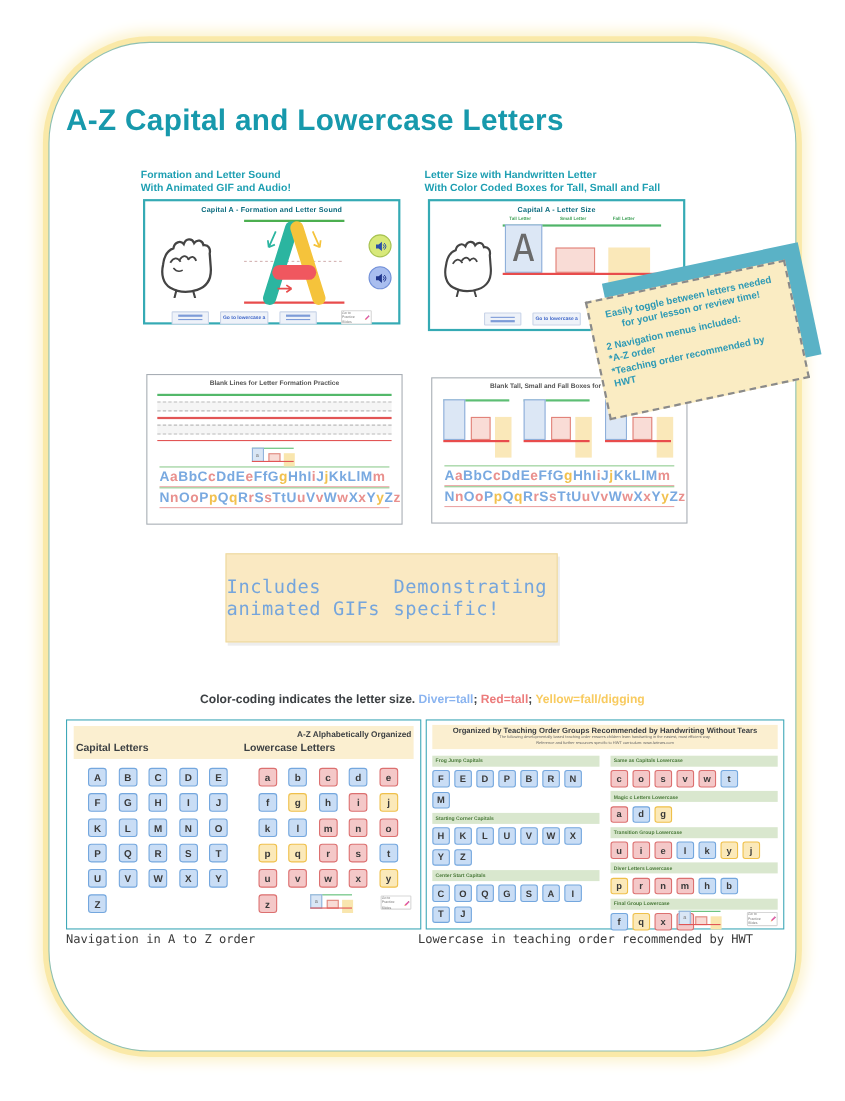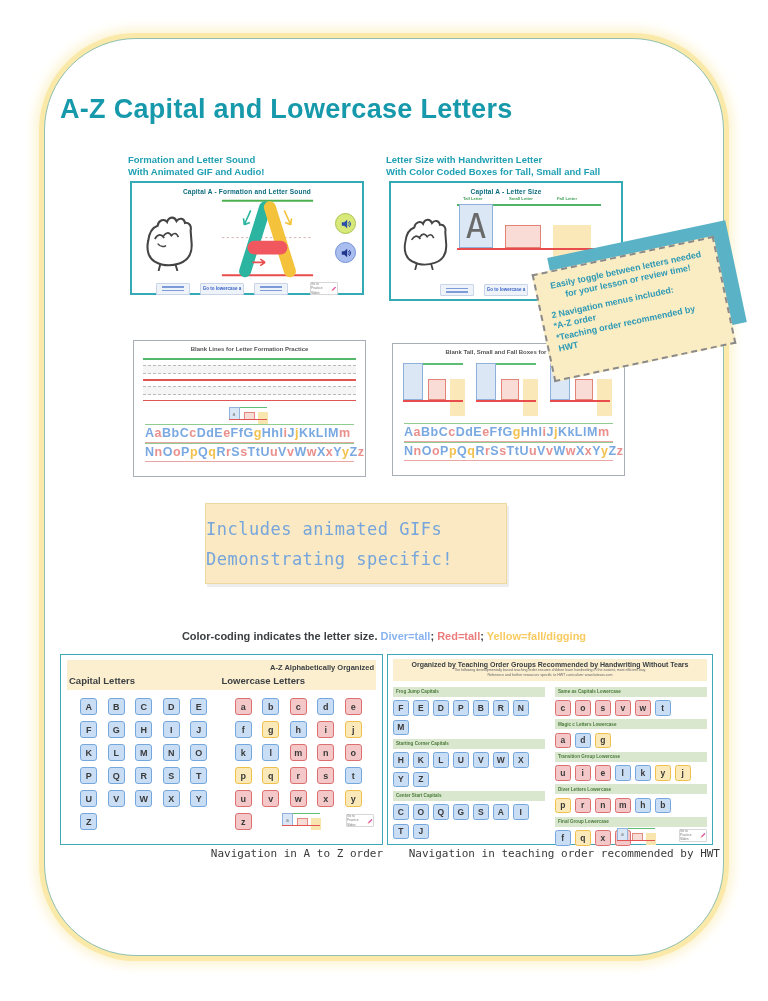--- a/index.html
+++ b/index.html
@@ -98,21 +98,21 @@
   .sfg { position:relative; width:64px; height:62px; }
   .sfg .g { position:absolute; left:0; right:4px; top:4px; height:1.5px; background:#5DBE74; }
   .sfg .b { position:absolute; left:0; top:4px; width:20px; height:37px; background:#DCE7F5; border:1px solid #8FB0DA; }
   .sfg .r { position:absolute; left:25px; top:20px; width:18px; height:21px; background:#F9DCD6; border:1px solid #E2837A; }
   .sfg .y { position:absolute; left:47px; top:20px; width:15px; height:37px; background:#FAE8B9; }
   .sfg .l { position:absolute; left:0; right:4px; top:41px; height:1.5px; background:#E84C4C; }
 
   
   .gif-box { position:absolute; left:205px; top:503px; width:302px; height:81px; background:#FAE9C2;
     border:1px solid #EDD9A0; box-shadow:2px 3px 0 rgba(0,0,0,.07);
-    display:flex; flex-direction:column; align-items:flex-start; justify-content:center; gap:10px; }
+    display:flex; flex-direction:row; align-items:center; justify-content:center; gap:10px; }
   .gif-box div { font-family:"DejaVu Sans Mono", monospace; font-size:17px; color:#75A5DC; letter-spacing:.5px; }
 
   
   .color-line { position:absolute; top:630px; left:0; width:768px; text-align:center; font-size:11px; font-weight:bold; color:#3C4043; }
   .cc-blue { color:#8AB4F0; } .cc-red { color:#EC7C7C; } .cc-yellow { color:#F8CB60; }
 
   
   .navpanel { position:absolute; top:654px; height:191px; background:#fff; border:1.5px solid #3FA8B8; padding:5px 6px; }
   .navpanel.az { left:60px; width:323px; }
   .navpanel.hwt { left:387px; width:326px; padding:4px 5px; }
@@ -133,21 +133,21 @@
   .hwt-h1 { text-align:center; font-size:7px; font-weight:bold; color:#3C4043; }
   .hwt-sub { text-align:center; font-size:3.6px; color:#666; line-height:1.4; }
   .hwt-cols { display:flex; gap:10px; margin-top:2px; position:relative; }
   .hwt-col { flex:1; }
   .group-band { background:#D9E7CE; color:#4A7A3A; font-size:4.6px; font-weight:bold; padding:2.5px 3px; margin:3.5px 0 3.5px; }
   .tile-row { display:flex; flex-wrap:wrap; gap:4.5px; row-gap:4px; }
   .hwt-col .tile { width:15.5px; height:15.5px; font-size:8.5px; border-radius:2.5px; }
   .hwt-widgets { position:absolute; right:0; bottom:1px; display:flex; align-items:center; gap:6px; }
 
   
-  .caption { position:absolute; top:847px; font-family:"DejaVu Sans Mono", monospace; font-size:11px; color:#3A3A3A; text-align:right; }
+  .caption { position:absolute; top:847px; font-family:"DejaVu Sans Mono", monospace; font-size:11px; color:#3A3A3A; text-align:left; }
   .caption.left { left:60px; width:323px; }
   .caption.right { left:380px; width:340px; }
 </style>
 </head>
 <body>
 
 <div class="stage">
   <div class="card-frame"></div>
 
   <div class="main-title">A-Z Capital and Lowercase Letters</div>
@@ -507,14 +507,14 @@
               <path d="M3 13 L11 5 L14 8 L6 16 Z" fill="#E255A1"></path>
               <path d="M3 13 L2 17 L6 16 Z" fill="#E8933C"></path>
               <path d="M11 5 L13 3 L16 6 L14 8 Z" fill="#B83A84"></path>
             </svg>
         </div>
       </div>
     </div>
   </div>
 
   <div class="caption left">Navigation in A to Z order</div>
-  <div class="caption right">Navigation in teaching order recommended by HWT</div>
+  <div class="caption right">Lowercase in teaching order recommended by HWT</div>
 </div>
 
 </body></html>

